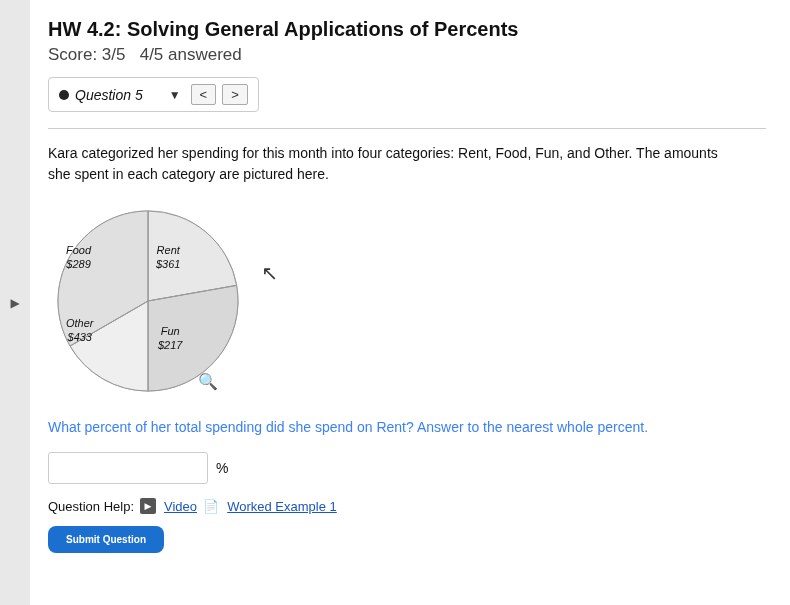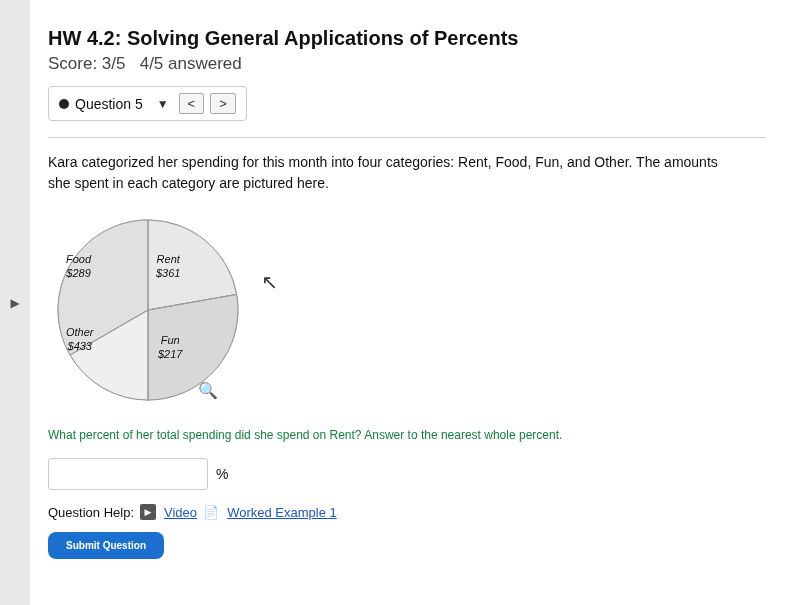--- a/index.html
+++ b/index.html
@@ -26,21 +26,21 @@
       justify-content: center;
       flex-shrink: 0;
     }
     .sidebar-arrow {
       font-size: 12px;
       color: #555;
       cursor: pointer;
     }
     .main-content {
       flex: 1;
-      padding: 27px 24px 18px 18px;
+      padding: 18px 24px 18px 18px;
       background: #fff;
     }
     .page-title {
       font-size: 20px;
       font-weight: bold;
       color: #111;
       margin-bottom: 4px;
     }
     .score-line {
       font-size: 17px;
@@ -61,21 +61,22 @@
     .question-dot {
       width: 10px;
       height: 10px;
       background: #222;
       border-radius: 50%;
       display: inline-block;
     }
     .question-label {
       font-size: 14px;
       color: #111;
-      margin-right: 4px;
+      margin-right: 16px;
+      font-style: italic;
     }
     .nav-dropdown {
       font-size: 12px;
       color: #333;
       cursor: pointer;
       padding: 2px 4px;
     }
     .nav-btn {
       border: 1px solid #aaa;
       background: #f5f5f5;
@@ -140,22 +141,22 @@
       color: #555;
     }
     .cursor-icon {
       position: absolute;
       top: 60px;
       right: -30px;
       font-size: 20px;
       color: #333;
     }
     .answer-question-text {
-      font-size: 12px;
-      color: #15803d;
+      font-size: 14px;
+      color: #3b82f6;
       line-height: 1.5;
       margin-bottom: 14px;
       max-width: 680px;
     }
     .answer-row {
       display: flex;
       align-items: center;
       gap: 8px;
       margin-bottom: 14px;
     }

